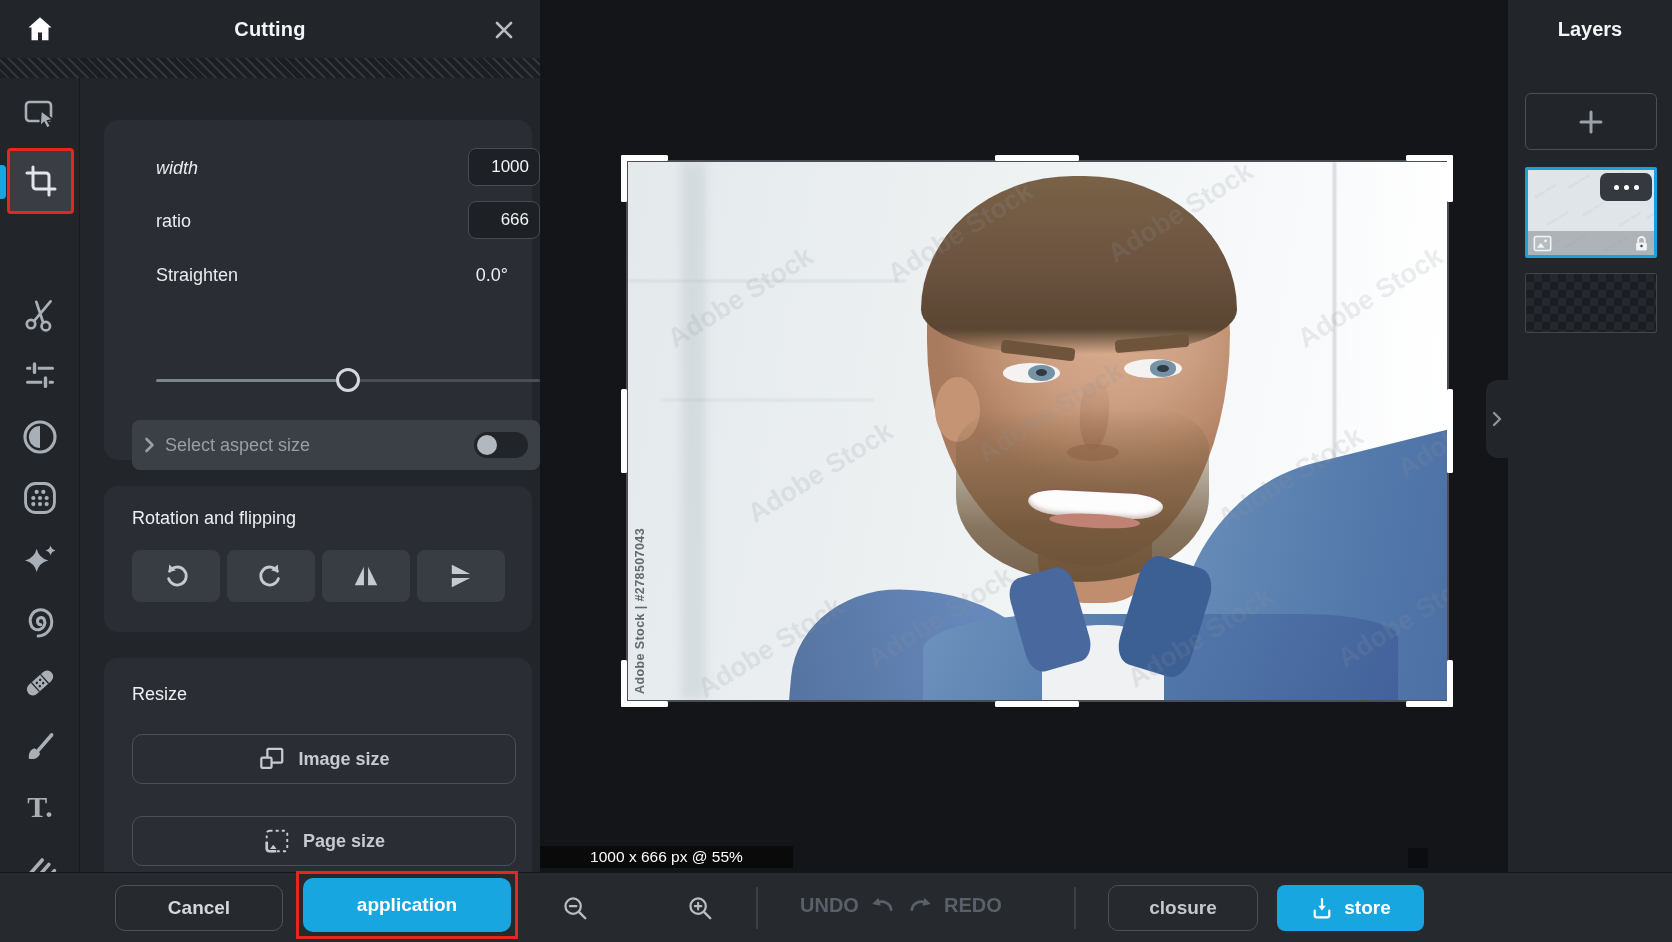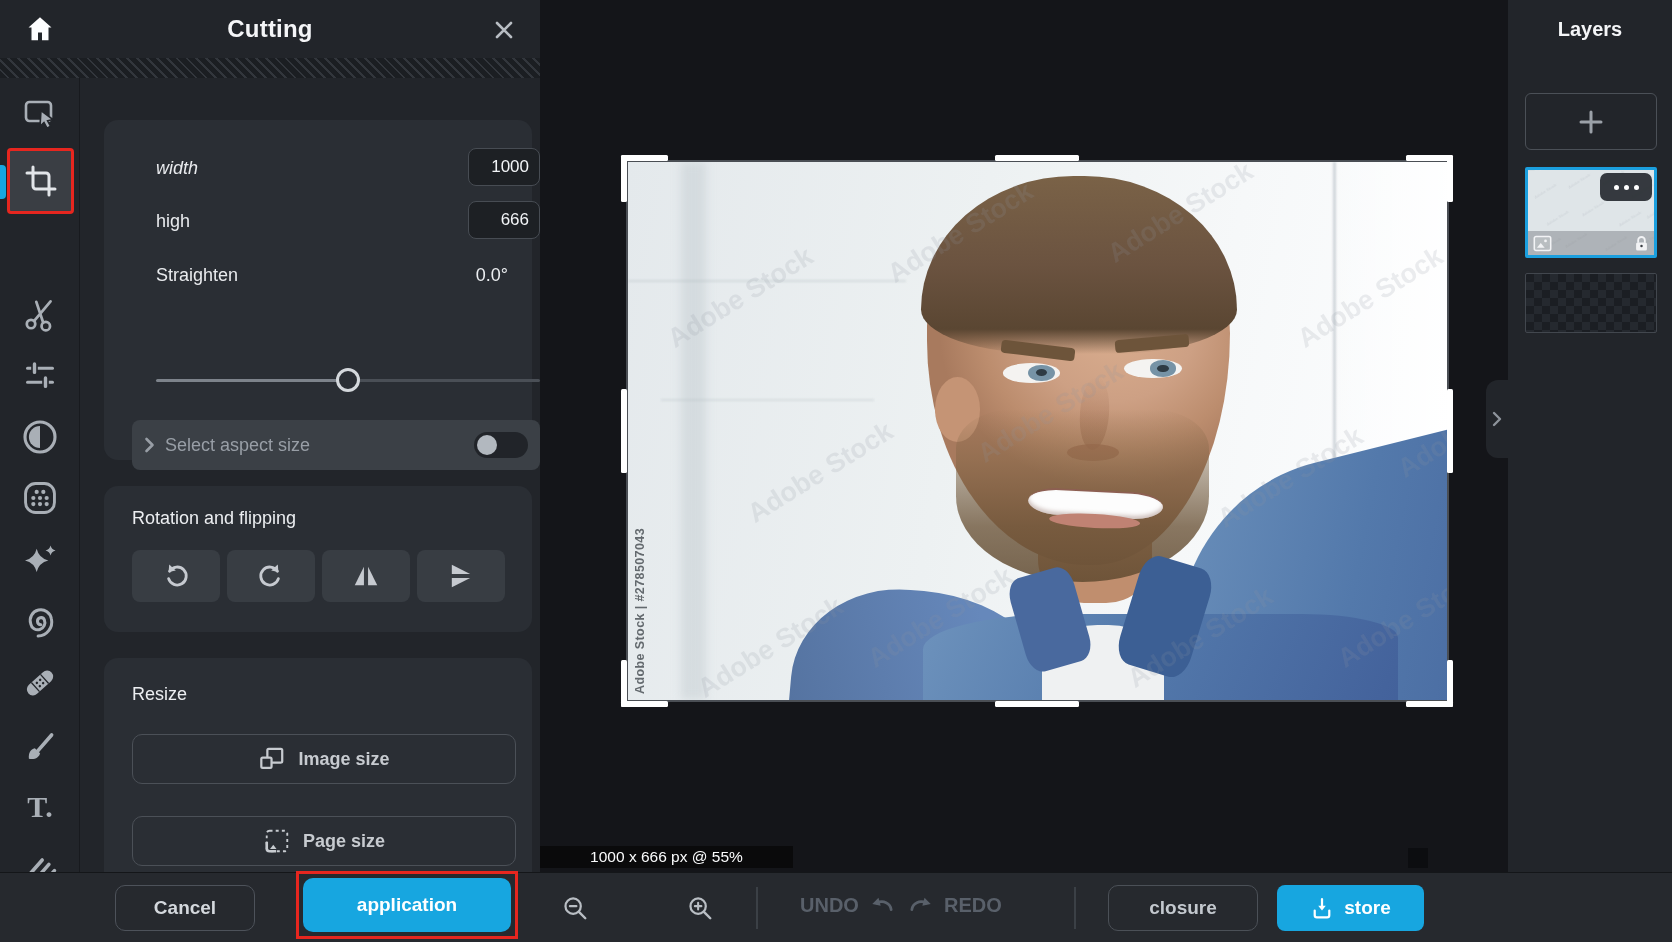--- a/index.html
+++ b/index.html
@@ -6,21 +6,21 @@
   *{box-sizing:border-box;}
   #app{position:relative;width:1672px;height:942px;overflow:hidden;
        font-family:"Liberation Sans",sans-serif;background:#141519;color:#e8eaed;
        -webkit-font-smoothing:antialiased;}
   .abs{position:absolute;}
 
   
   #left-header{left:0;top:0;width:540px;height:58px;background:#22252a;}
   #home-btn{left:0;top:0;width:80px;height:58px;display:flex;align-items:center;justify-content:center;cursor:pointer;}
   #panel-title{left:80px;top:0;width:380px;height:58px;display:flex;align-items:center;justify-content:center;
-               font-size:24px;font-weight:bold;color:#f4f5f7;letter-spacing:.2px;}
+               font-size:20px;font-weight:bold;color:#f4f5f7;letter-spacing:.2px;}
   #panel-close{left:486px;top:12px;width:36px;height:36px;display:flex;align-items:center;justify-content:center;cursor:pointer;}
   .hatch{background:#1b1e22;
          background-image:repeating-linear-gradient(45deg,transparent 0 5px,#32363c 5px 7px);}
   #hatch-left{left:0;top:58px;width:540px;height:20px;}
   #hatch-right{left:1508px;top:58px;width:164px;height:20px;}
 
   
   #tool-rail{left:0;top:78px;width:80px;height:794px;background:#22252a;border-right:1px solid rgba(0,0,0,.28);}
   .tool{position:absolute;left:0;width:80px;height:52px;display:flex;align-items:center;justify-content:center;
         color:#a9afb6;cursor:pointer;}
@@ -51,21 +51,21 @@
   .toggle .knob{position:absolute;left:3px;top:3px;width:20px;height:20px;border-radius:50%;background:#b2b8bf;}
   .section-title{position:absolute;left:28px;font-size:18px;color:#eceef1;}
   .rot-btn{position:absolute;top:64px;width:88px;height:52px;background:#383d43;border-radius:8px;border:none;
            display:flex;align-items:center;justify-content:center;color:#c6cad0;cursor:pointer;}
   .big-btn{position:absolute;left:28px;width:384px;height:50px;background:transparent;border:1.5px solid #4b5057;
            border-radius:10px;display:flex;align-items:center;justify-content:center;gap:12px;color:#c7cbd0;
            font-size:18px;font-weight:bold;font-family:"Liberation Sans",sans-serif;cursor:pointer;}
 
   
   #bottom-bar{left:0;top:872px;width:1672px;height:70px;background:#26292e;border-top:1px solid #141619;}
-  #cancel-btn{position:absolute;left:115px;top:12px;width:140px;height:46px;border:1.5px solid #4d525a;border-radius:10px;
+  #cancel-btn{position:absolute;left:115px;top:12px;width:168px;height:46px;border:1.5px solid #4d525a;border-radius:10px;
               background:transparent;color:#d4d8dd;font-size:19px;font-weight:bold;font-family:"Liberation Sans",sans-serif;cursor:pointer;}
   #apply-highlight{position:absolute;left:296px;top:-2px;width:222px;height:68px;border:3px solid #e6261f;}
   #apply-btn{position:absolute;left:303px;top:5px;width:208px;height:54px;border:none;border-radius:10px;
              background:#17a6e0;color:#fff;font-size:19px;font-weight:bold;font-family:"Liberation Sans",sans-serif;cursor:pointer;}
   .bb-ico{position:absolute;top:19px;width:32px;height:32px;display:flex;align-items:center;justify-content:center;
           color:#b9bec4;cursor:pointer;}
   #zoom-value{position:absolute;left:596px;top:21px;width:76px;text-align:center;font-size:20px;color:#c5cad1;margin-top:44px;}
   .bb-divider{position:absolute;top:14px;width:2px;height:42px;background:#3b4046;}
   .history{position:absolute;top:20px;display:flex;align-items:center;gap:8px;color:#59606a;font-weight:bold;
            font-size:20px;cursor:default;}
@@ -344,21 +344,21 @@
         <path d="M20 31 31 18.5" stroke="currentColor" stroke-width="3.2" stroke-linecap="round"></path>
       </svg>
     </div>
   </div>
 
   <div class="abs" id="left-panel">
 
     <div class="card" id="card-crop">
       <div class="fieldlabel" style="top:38px;font-style:italic;">width</div>
       <input class="numbox" style="top: 28px;" readonly="" value="1000">
-      <div class="fieldlabel" style="top:91px;">high</div>
+      <div class="fieldlabel" style="top:91px;">ratio</div>
       <input class="numbox" style="top: 81px;" readonly="" value="666">
       <div class="fieldlabel" style="top:145px;">Straighten</div>
       <div class="value-right" style="top:145px;">0.0°</div>
       <div id="straighten-slider">
         <div class="track-l"></div>
           <div class="track-r"></div>
         <div class="thumb"></div>
       </div>
       <div id="aspect-row">
         <svg width="11" height="16" viewBox="0 0 11 16">

